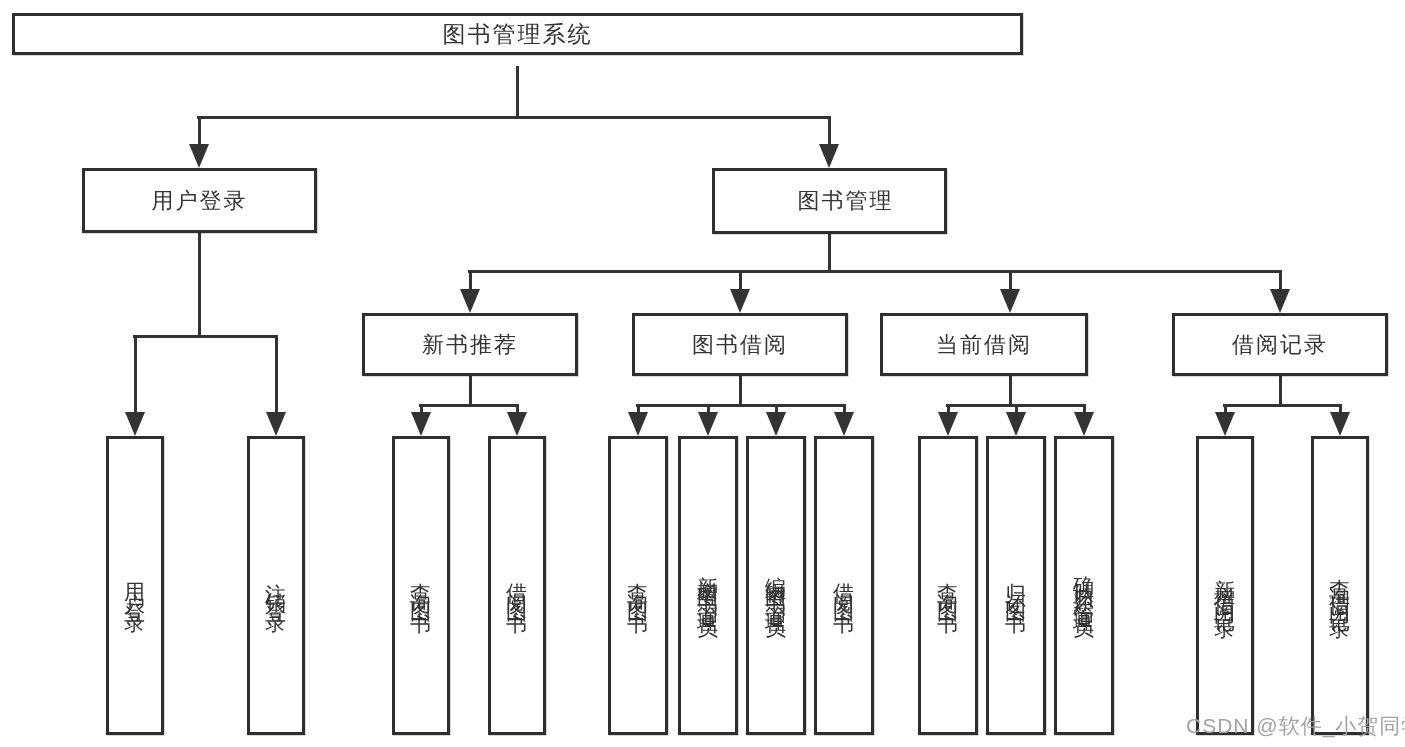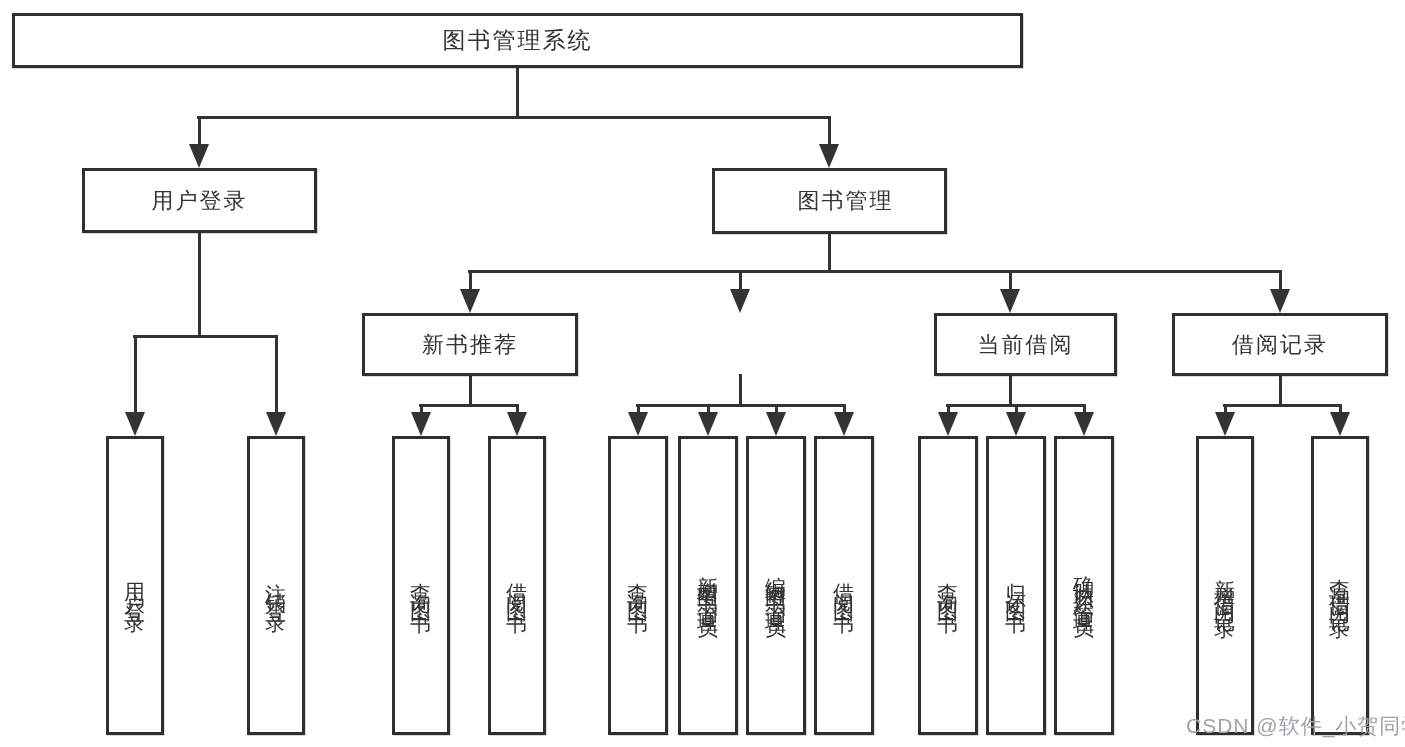--- a/index.html
+++ b/index.html
@@ -107,35 +107,38 @@
   <div class="vl" style="left:1083px;top:404px;height:10px;"></div>
   <div class="arr" style="left:1074px;top:412px;"></div>
 
   <div class="vl" style="left:1279px;top:374px;height:32px;"></div>
   <div class="hl" style="left:1223px;top:404px;width:119px;"></div>
   <div class="vl" style="left:1224px;top:404px;height:10px;"></div>
   <div class="arr" style="left:1215px;top:412px;"></div>
   <div class="vl" style="left:1339px;top:404px;height:10px;"></div>
   <div class="arr" style="left:1330px;top:412px;"></div>
 
-  <div class="box root" style="left:12px;top:13px;width:1011px;height:55px;justify-content:center;">
+  <div class="box root" style="left:12px;top:13px;width:1011px;height:42px;justify-content:center;">
     <span class="hlabel">图书管理系统</span>
   </div>
 
   <div class="box" style="left:82px;top:168px;width:235px;height:65px;">
     <span class="hlabel">用户登录</span>
   </div>
   <div class="box" style="left:712px;top:168px;width:235px;height:66px;padding-left:32px;">
     <span class="hlabel">图书管理</span>
   </div>
 
   <div class="box" style="left:362px;top:313px;width:216px;height:63px;text-align:right;">
     <span class="hlabel">新书推荐</span>
   </div>
-  <div class="box" style="left:934px;top:313px;width:183px;height:63px;">
+  <div class="box" style="left:632px;top:313px;width:216px;height:63px;">
+    <span class="hlabel">图书借阅</span>
+  </div>
+  <div class="box" style="left:880px;top:313px;width:208px;height:63px;">
     <span class="hlabel">当前借阅</span>
   </div>
   <div class="box" style="left:1172px;top:313px;width:216px;height:63px;">
     <span class="hlabel">借阅记录</span>
   </div>
 
   <div class="box vbox" style="left:106px;top:436px;width:58px;height:299px;">
     <span class="vlabel">用户登录</span>
   </div>
   <div class="box vbox" style="left:247px;top:436px;width:58px;height:299px;">

